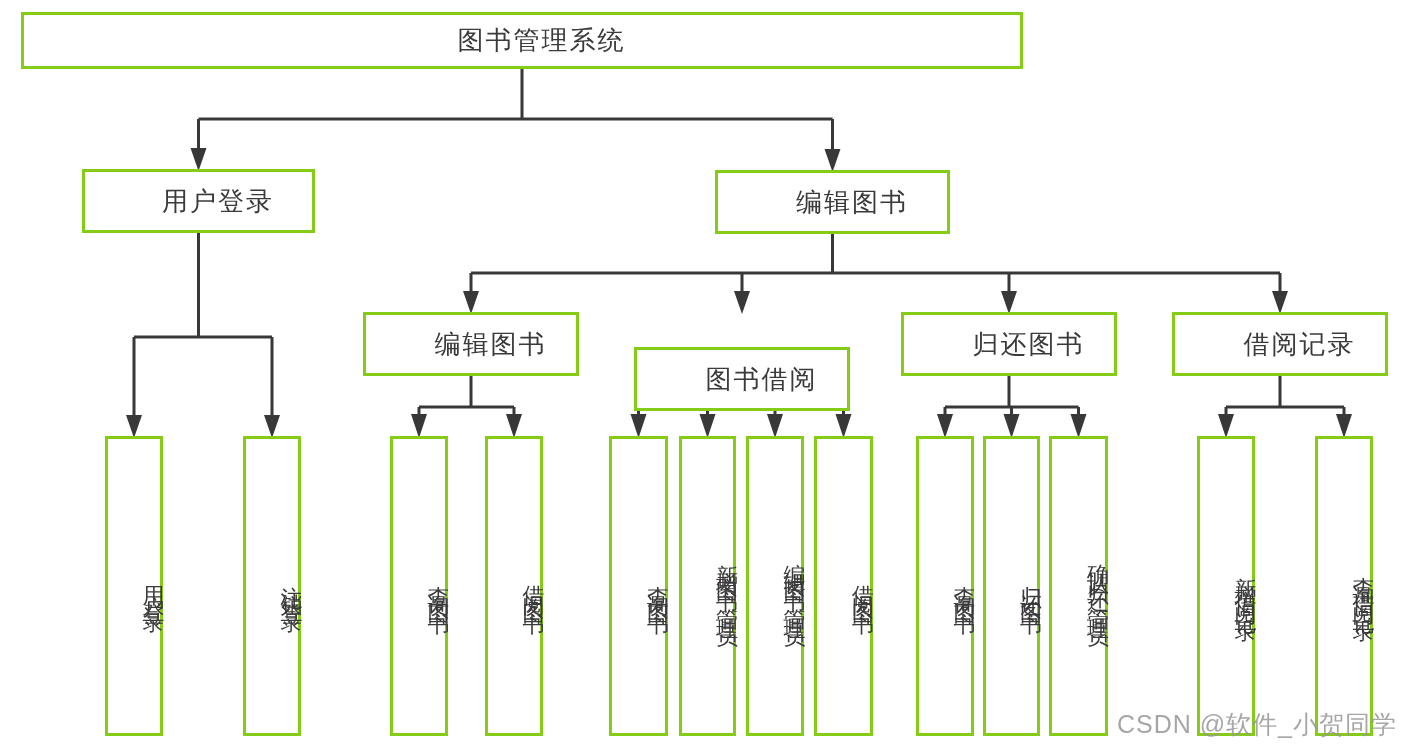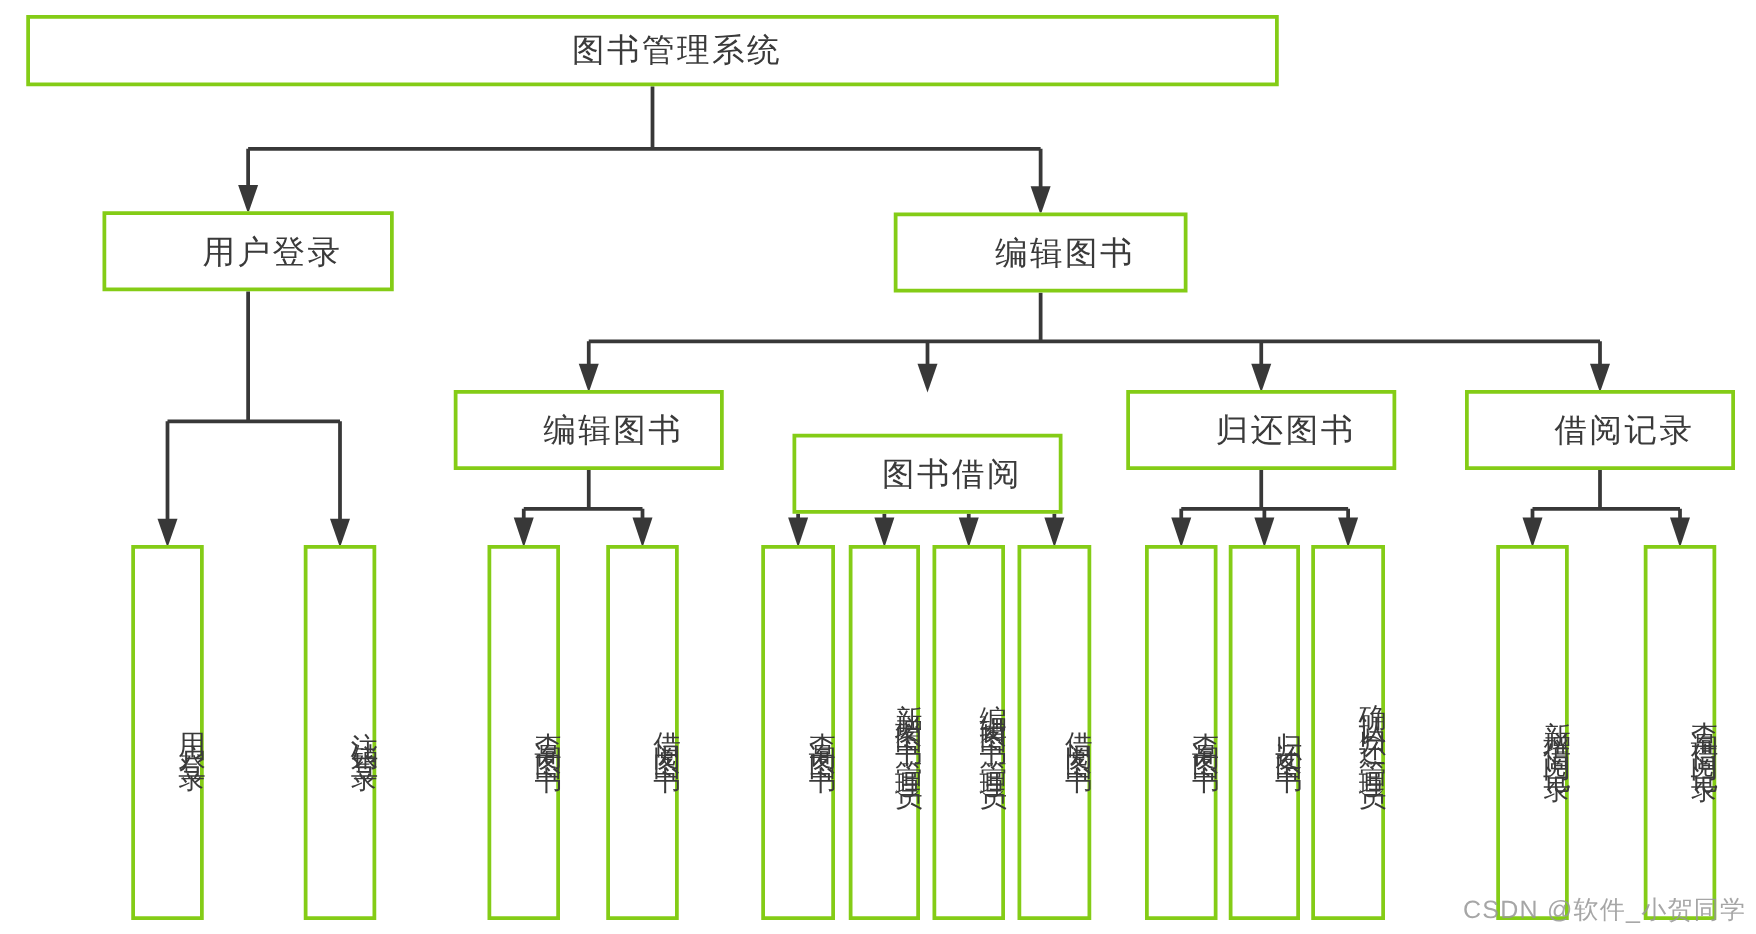--- a/index.html
+++ b/index.html
@@ -38,21 +38,21 @@
     font-size:22px;
     letter-spacing:9px;
     line-height:1.1;
     white-space:nowrap;
     color:#3a3a3a;
   }
   .watermark {
     position:absolute;
     right:8px;
     bottom:6px;
-    font-size:20px;
+    font-size:25px;
     letter-spacing:1px;
     color:rgba(150,150,150,0.85);
     z-index:5;
     white-space:nowrap;
   }
 </style>
 </head>
 <body>
 
 <div id="canvas">

